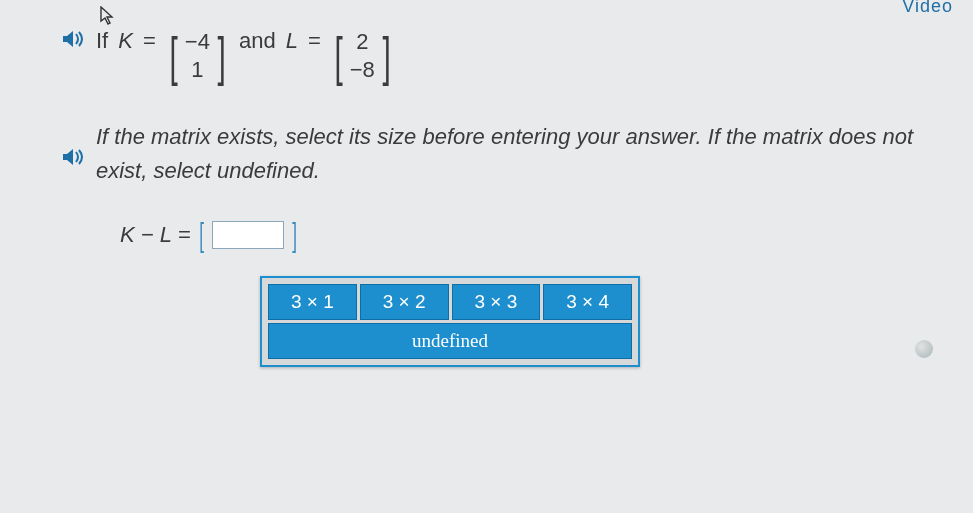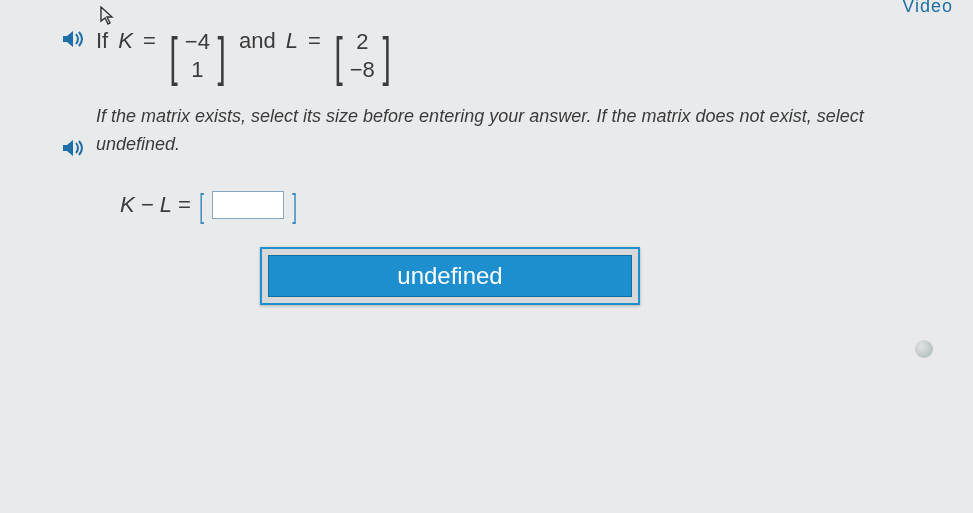--- a/index.html
+++ b/index.html
@@ -19,21 +19,21 @@
   .content{padding:28px 28px 0 60px;}
   .line1{display:flex;align-items:flex-start;gap:10px;font-size:22px;}
   .speaker{
     width:26px;height:22px;display:inline-flex;align-items:center;justify-content:center;
     cursor:pointer;color:#1d6fa5;
   }
   .speaker svg{width:24px;height:20px;}
   .mtx{display:inline-flex;align-items:center;}
   .bracket{font-size:54px;font-weight:300;color:#3b3b3b;line-height:1;transform:scaleX(0.55);}
   .mcol{display:flex;flex-direction:column;align-items:center;line-height:1.25;font-size:22px;padding:0 4px;}
-  .para2{display:flex;align-items:flex-end;gap:10px;margin-top:20px;font-style:italic;font-size:18px;line-height:1.55;}
+  .para2{display:flex;align-items:center;gap:10px;margin-top:37px;font-style:italic;font-size:22px;line-height:1.55;}
   .para2 .txt{flex:1;}
   .eqline{margin:27px 0 0 60px;font-size:22px;display:flex;align-items:center;gap:6px;}
   .ansbrk{font-size:34px;color:#3b8bbd;transform:scaleX(0.5);font-weight:300;}
   .ansbox{
     display:inline-block;width:70px;height:26px;
     border:1px solid #8aa7bb;background:#fff;
   }
   .sizegrid{
     margin:22px 0 0 200px;
     width:370px;
@@ -41,21 +41,21 @@
     background:#d6d8da;
     padding:3px;
     box-shadow:0 1px 3px rgba(0,0,0,.25);
   }
   .sizegrid table{width:100%;border-collapse:separate;border-spacing:3px;}
   .sizegrid td{
     background:#1d8fcf;color:#fff;text-align:center;
     padding:6px 0;font-size:19px;cursor:pointer;
     border:1px solid #0d6fa5;
   }
-  .sizegrid .undef td{font-size:24px;}
+  .sizegrid .undef td{font-size:19px;font-family:Liberation Serif, serif;}
   .videotag{
     position:absolute;top:-4px;right:20px;color:#1d6fa5;font-size:18px;
     letter-spacing:1px;
   }
   .dot{
     position:absolute;width:18px;height:18px;border-radius:50%;
     background:radial-gradient(circle at 35% 35%, #ddd, #9aa 70%);
     right:40px;top:340px;opacity:.6;
   }
 </style>
@@ -116,20 +116,26 @@
   <div class="eqline">
     <span style="font-style:italic;">K − L = </span>
     <span class="ansbrk">[</span>
     <span class="ansbox"></span>
     <span class="ansbrk">]</span>
   </div>
 
   <div class="sizegrid">
     <table>
       <tbody>
+      <tr>
+        <td>3 × 1</td>
+        <td>3 × 2</td>
+        <td>3 × 3</td>
+        <td>3 × 4</td>
+      </tr>
       <tr class="undef">
         <td colspan="4">undefined</td>
       </tr>
     </tbody>
       </table>
   </div>
 
 </div>
 
 <div class="dot"></div>

